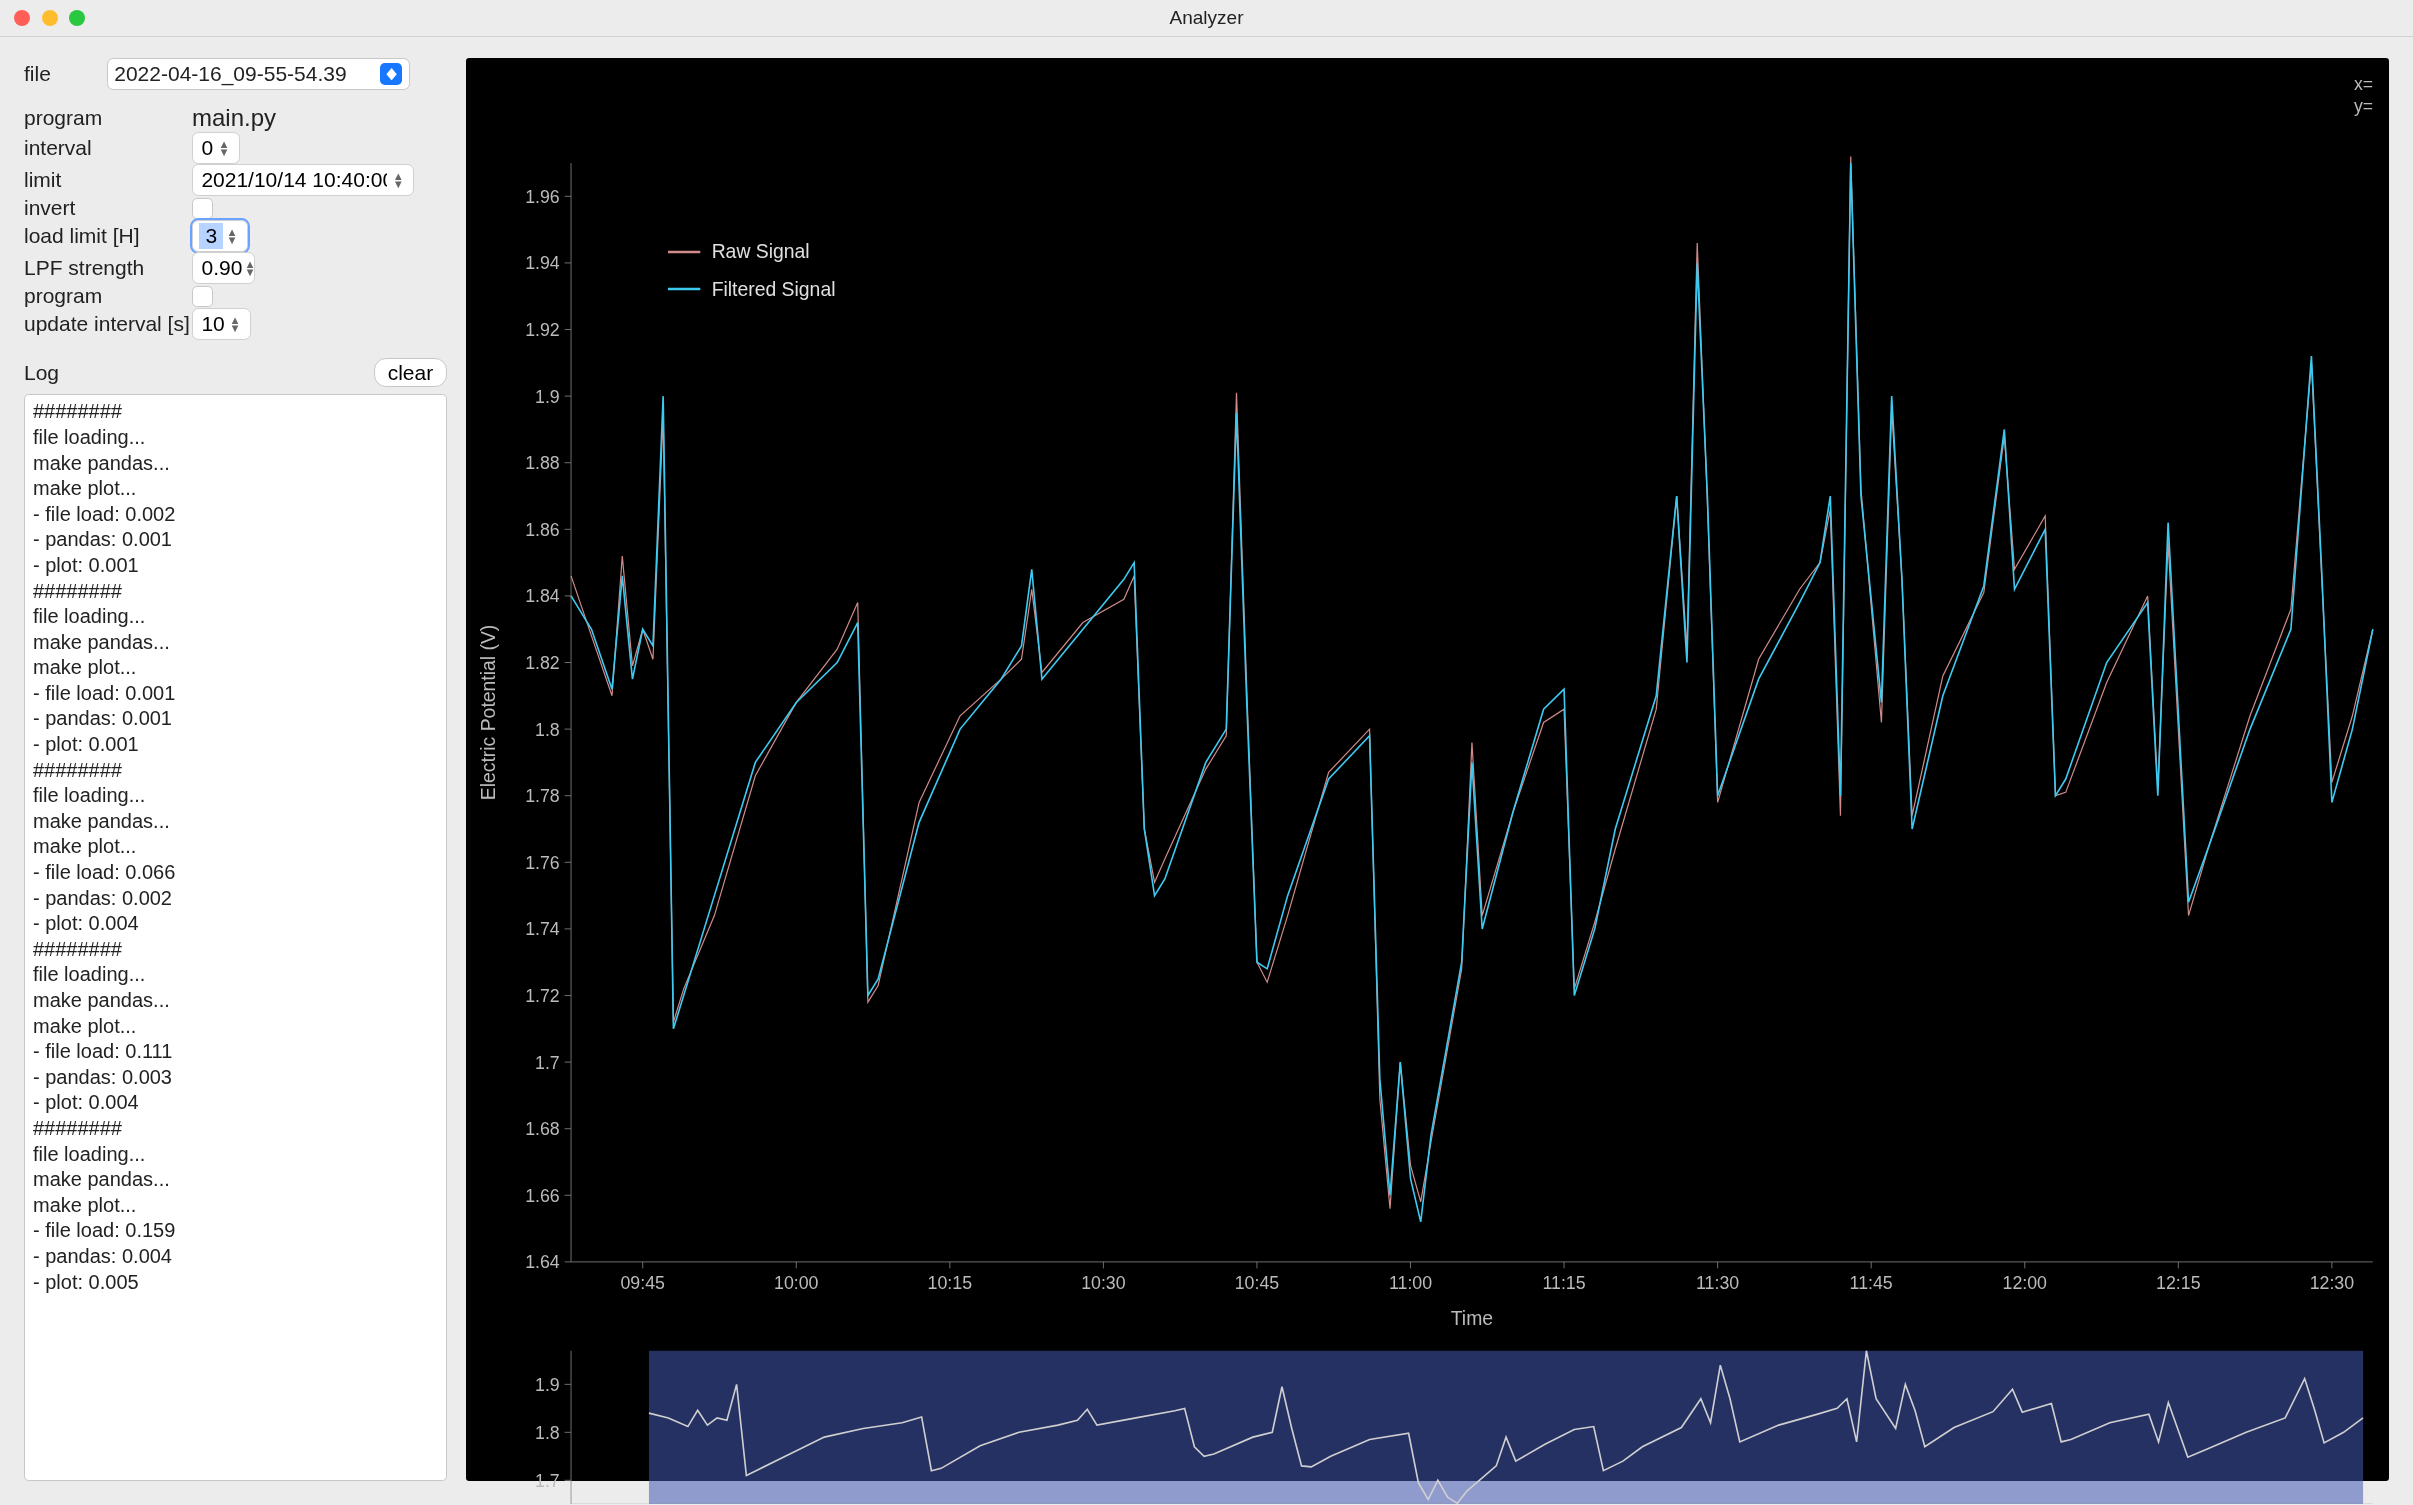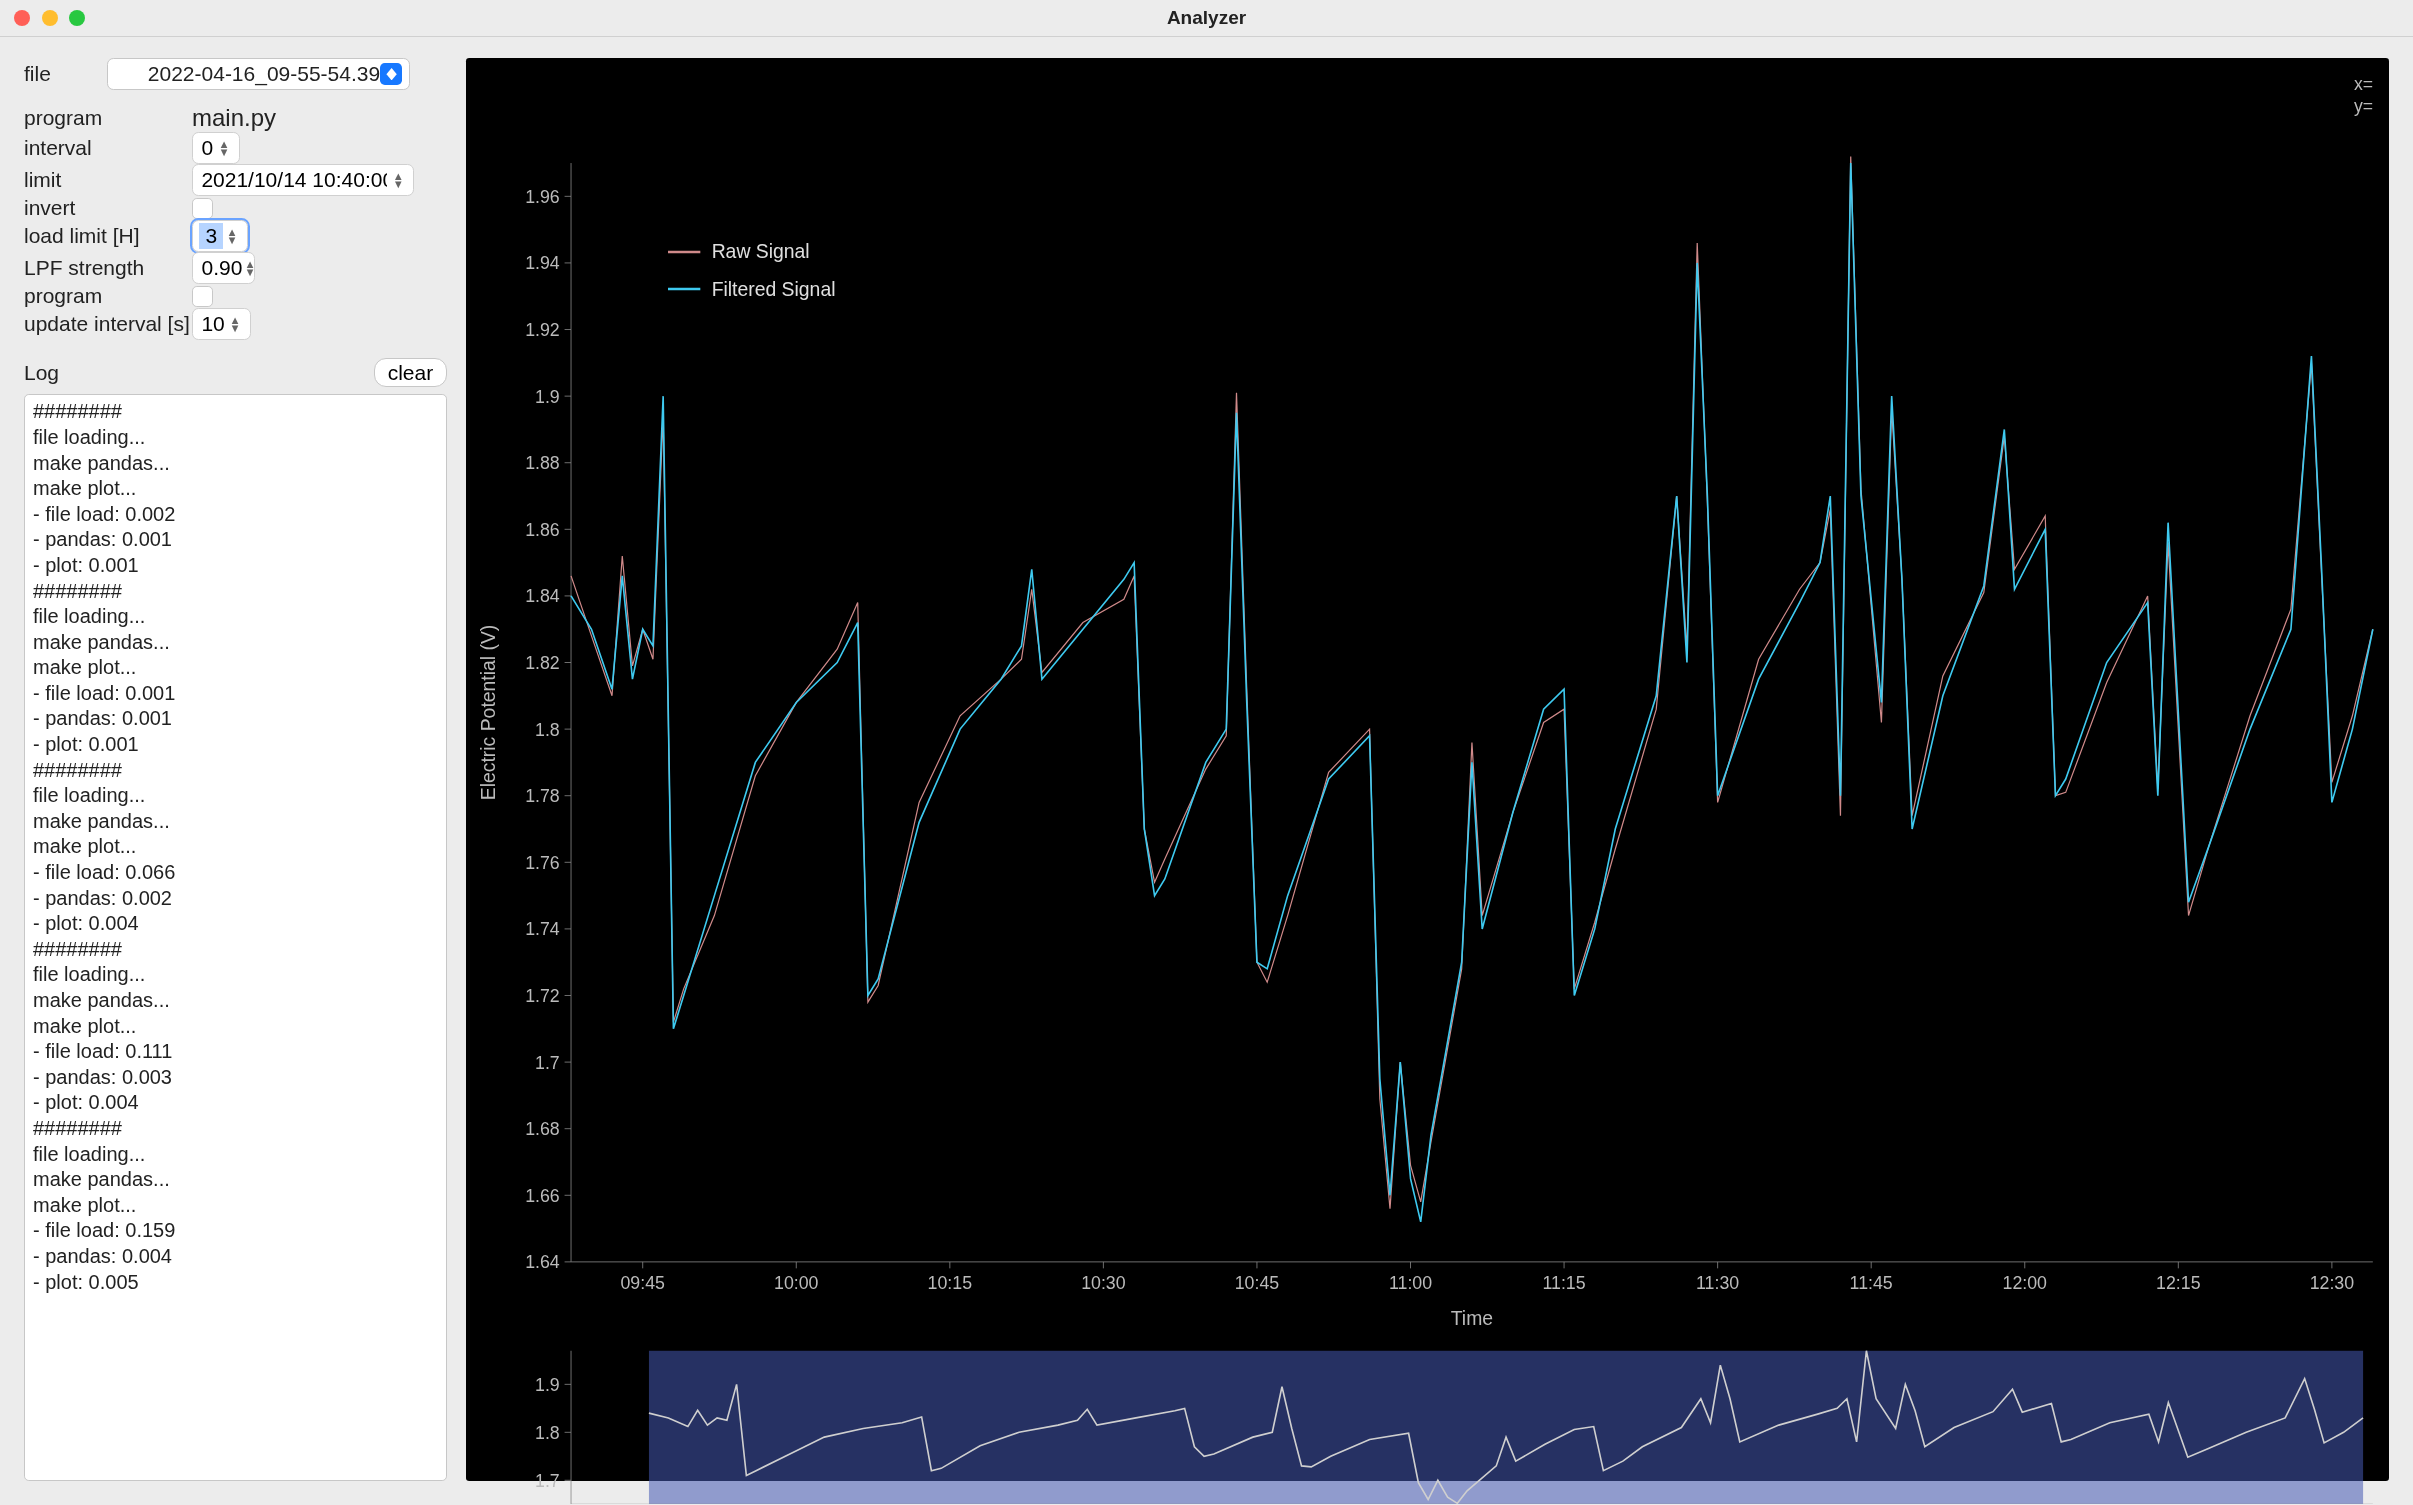--- a/index.html
+++ b/index.html
@@ -24,31 +24,31 @@
   }
   .titlebar {
     height:37px; display:flex; align-items:center; position:relative;
     border-bottom:0.8px solid #d0d0d0;
   }
   .traffic { position:absolute; left:14.4px; top:10.4px; display:flex; gap:11.2px; }
   .traffic span { width:16px; height:16px; border-radius:50%; display:inline-block; }
   .tl-close { background:var(--mac-close); }
   .tl-min { background:var(--mac-min); }
   .tl-max { background:var(--mac-max); }
-  .titlebar .title { margin:0 auto; font-weight:700; font-size:19px; }
+  .titlebar .title { margin:0 auto; font-weight:400; font-size:19px; }
   .body { display:flex; height:calc(100% - 37px); padding:21px 24px 24px 24px; gap:19px; }
   .sidebar { width:423px; flex-shrink:0; display:flex; flex-direction:column; }
   .form { display:grid; grid-template-columns: 168px 1fr; row-gap:0; align-items:center; font-size:21px; margin-bottom:14.4px; }
   .form .label { white-space:nowrap; }
   .select, .num-field, .dt-field {
     background:#fff; border:0.8px solid #d0d0d0; border-radius:6.4px;
     height:32px; padding:0 6.4px; display:flex; align-items:center; font-size:21px;
     position:relative;
   }
-  .select { justify-content:flex-end; background:#fff; border:0.8px solid #c7c7c7; width:303px;}
+  .select { justify-content:space-between; background:#fff; border:0.8px solid #c7c7c7; width:303px;}
   .select .arrow {
     width:22.3px; height:22.3px; border-radius:4.8px; background:#1778ff;
     display:flex; flex-direction:column; align-items:center; justify-content:center; color:#fff;
   }
   .arrow svg { width:11.2px; height:6.4px; display:block; }
   .num-field, .dt-field { width:max-content; }
   .num-field input, .dt-field input {
     border:none; outline:none; font-size:21px; background:transparent; width:auto; text-align:left;
   }
   .num-field input { width:32px; text-align:center; }

